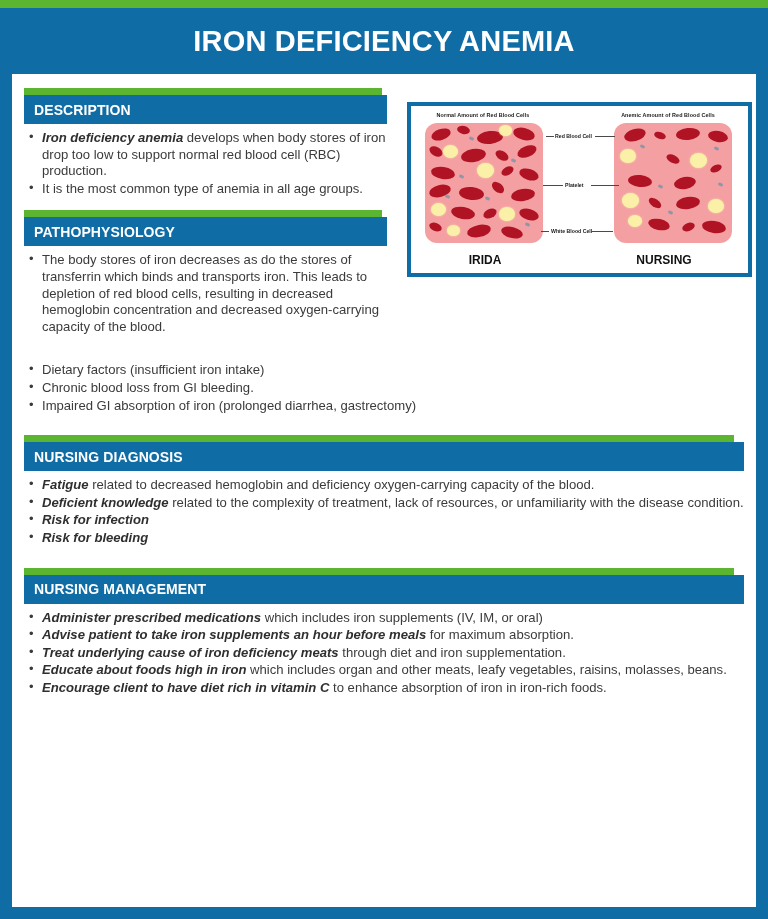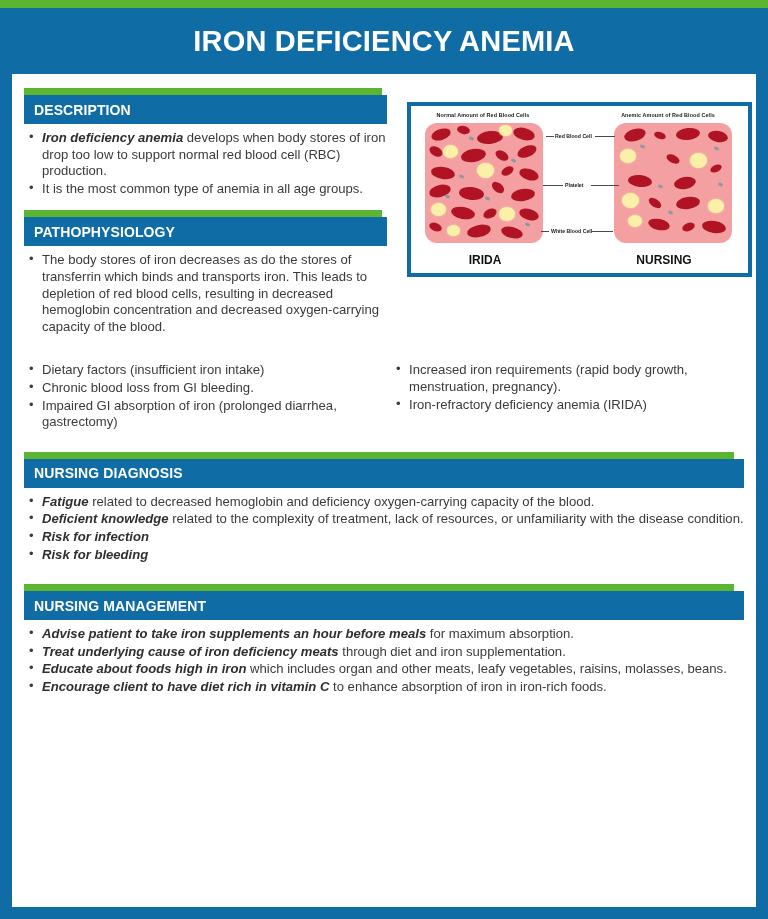--- a/index.html
+++ b/index.html
@@ -371,26 +371,20 @@
 
 
     <div class="cols">
       <div class="col left">
         <ul class="bullets">
           <li><span>Dietary factors (insufficient iron intake)</span></li>
           <li><span>Chronic blood loss from GI bleeding.</span></li>
           <li><span>Impaired GI absorption of iron (prolonged diarrhea, gastrectomy)</span></li>
         </ul>
       </div>
-      <div class="col">
-        <ul class="bullets">
-          <li><span>Increased iron requirements (rapid body growth, menstruation, pregnancy).</span></li>
-          <li><span>Iron-refractory deficiency anemia (IRIDA)</span></li>
-        </ul>
-      </div>
     </div>
 
     <div class="gap-lg"></div>
 
     <div class="section-head">
       <div class="greenbar"></div>
       <div class="bluebar">
         <span>NURSING DIAGNOSIS</span>
       </div>
     </div>
@@ -405,20 +399,21 @@
     <div class="gap-lg"></div>
 
     <div class="section-head">
       <div class="greenbar"></div>
       <div class="bluebar">
         <span>NURSING MANAGEMENT</span>
       </div>
     </div>
 
     <ul class="bullets">
+      <li><span class="bold-ital">Administer prescribed medications</span><span> which includes iron supplements (IV, IM, or oral)</span></li>
       <li><span class="bold-ital">Advise patient to take iron supplements an hour before meals</span><span> for maximum absorption.</span></li>
       <li><span class="bold-ital">Treat underlying cause of iron deficiency meats</span><span> through diet and iron supplementation.</span></li>
       <li><span class="bold-ital">Educate about foods high in iron</span><span> which includes organ and other meats, leafy vegetables, raisins, molasses, beans.</span></li>
       <li><span class="bold-ital">Encourage client to have diet rich in vitamin C</span><span> to enhance absorption of iron in iron-rich foods.</span></li>
     </ul>
 
   </div>
 </div>
 
 </body></html>

